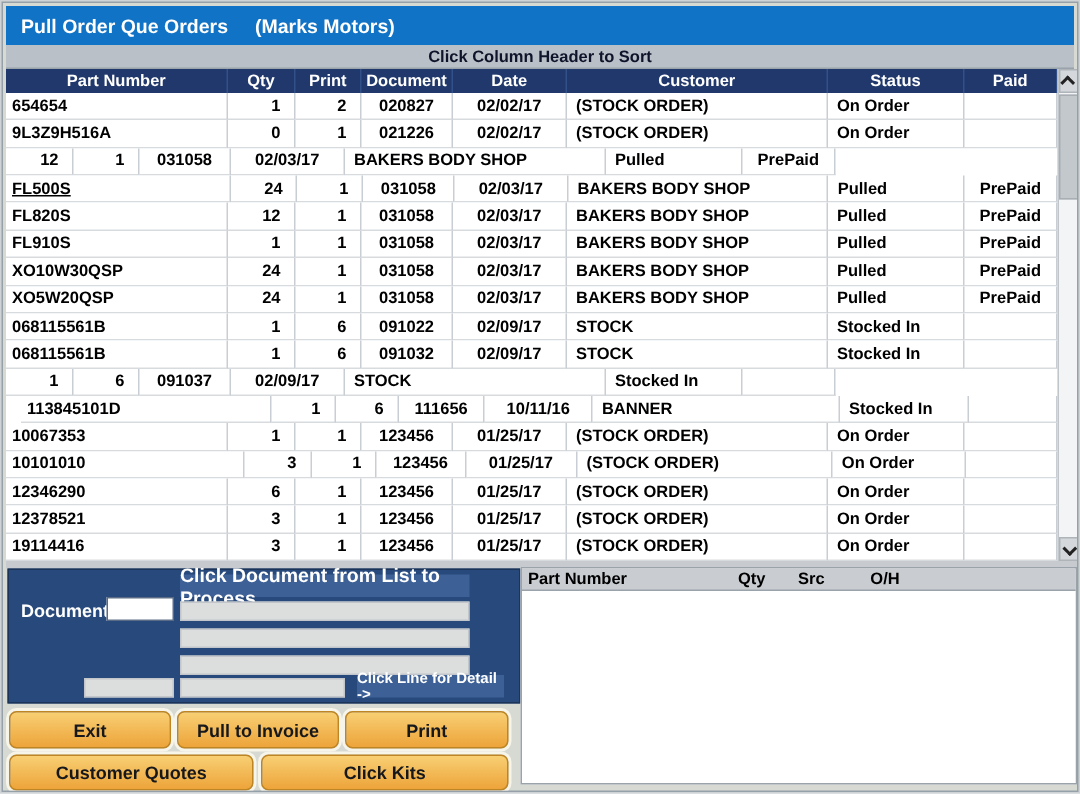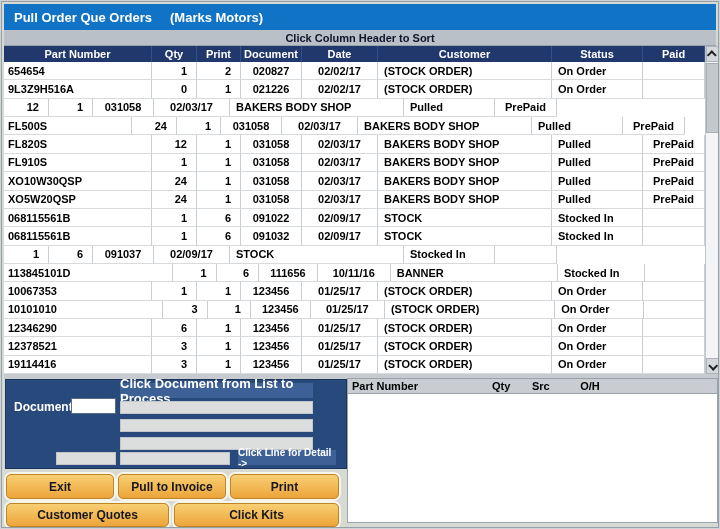--- a/index.html
+++ b/index.html
@@ -130,21 +130,21 @@
         <div class="d-row">
           <div class="d-cell ar" style="width: 45px;">12</div>
           <div class="d-cell ar" style="width: 44px;">1</div>
           <div class="d-cell ac" style="width: 61px;">031058</div>
           <div class="d-cell ac" style="width: 76px;">02/03/17</div>
           <div class="d-cell al c-cust" style="width: 174px;">BAKERS BODY SHOP</div>
           <div class="d-cell al c-stat" style="width: 91px;">Pulled</div>
           <div class="d-cell ac" style="width: 62px;">PrePaid</div>
         </div>
         <div class="d-row">
-          <div class="d-cell al" style="width: 128px;">FL500S</div>
+          <div class="d-cell al" style="width: 150px; text-decoration: underline;">FL500S</div>
           <div class="d-cell ar" style="width: 45px;">24</div>
           <div class="d-cell ar" style="width: 44px;">1</div>
           <div class="d-cell ac" style="width: 61px;">031058</div>
           <div class="d-cell ac" style="width: 76px;">02/03/17</div>
           <div class="d-cell al c-cust" style="width: 174px;">BAKERS BODY SHOP</div>
           <div class="d-cell al c-stat" style="width: 91px;">Pulled</div>
           <div class="d-cell ac" style="width: 62px;">PrePaid</div>
         </div>
         <div class="d-row">
           <div class="d-cell al" style="width: 148px;">FL820S</div>
@@ -209,21 +209,21 @@
         <div class="d-row">
           <div class="d-cell ar" style="width: 45px;">1</div>
           <div class="d-cell ar" style="width: 44px;">6</div>
           <div class="d-cell ac" style="width: 61px;">091037</div>
           <div class="d-cell ac" style="width: 76px;">02/09/17</div>
           <div class="d-cell al c-cust" style="width: 174px;">STOCK</div>
           <div class="d-cell al c-stat" style="width: 91px;">Stocked In</div>
           <div class="d-cell ac" style="width: 62px;"></div>
         </div>
         <div class="d-row">
-          <div class="d-cell al" style="width: 176px;">113845101D</div>
+          <div class="d-cell al" style="width: 176px; margin-left: 10px;">113845101D</div>
           <div class="d-cell ar" style="width: 45px;">1</div>
           <div class="d-cell ar" style="width: 44px;">6</div>
           <div class="d-cell ac" style="width: 61px;">111656</div>
           <div class="d-cell ac" style="width: 76px;">10/11/16</div>
           <div class="d-cell al c-cust" style="width: 174px;">BANNER</div>
           <div class="d-cell al c-stat" style="width: 91px;">Stocked In</div>
           <div class="d-cell ac" style="width: 62px;"></div>
         </div>
         <div class="d-row">
           <div class="d-cell al" style="width: 148px;">10067353</div>

